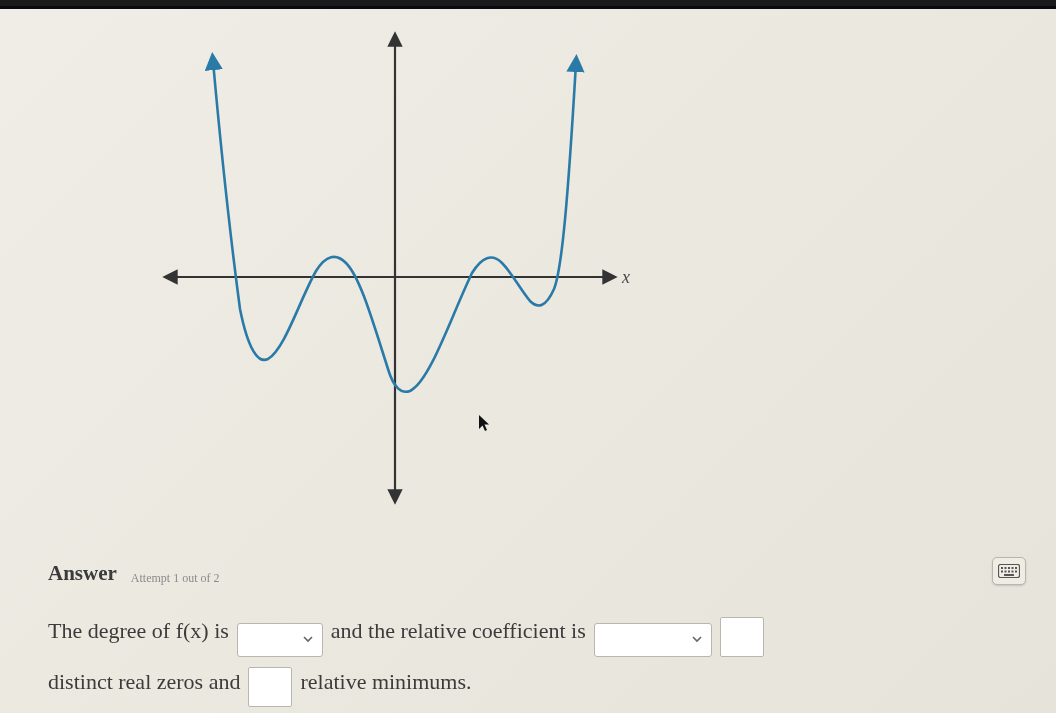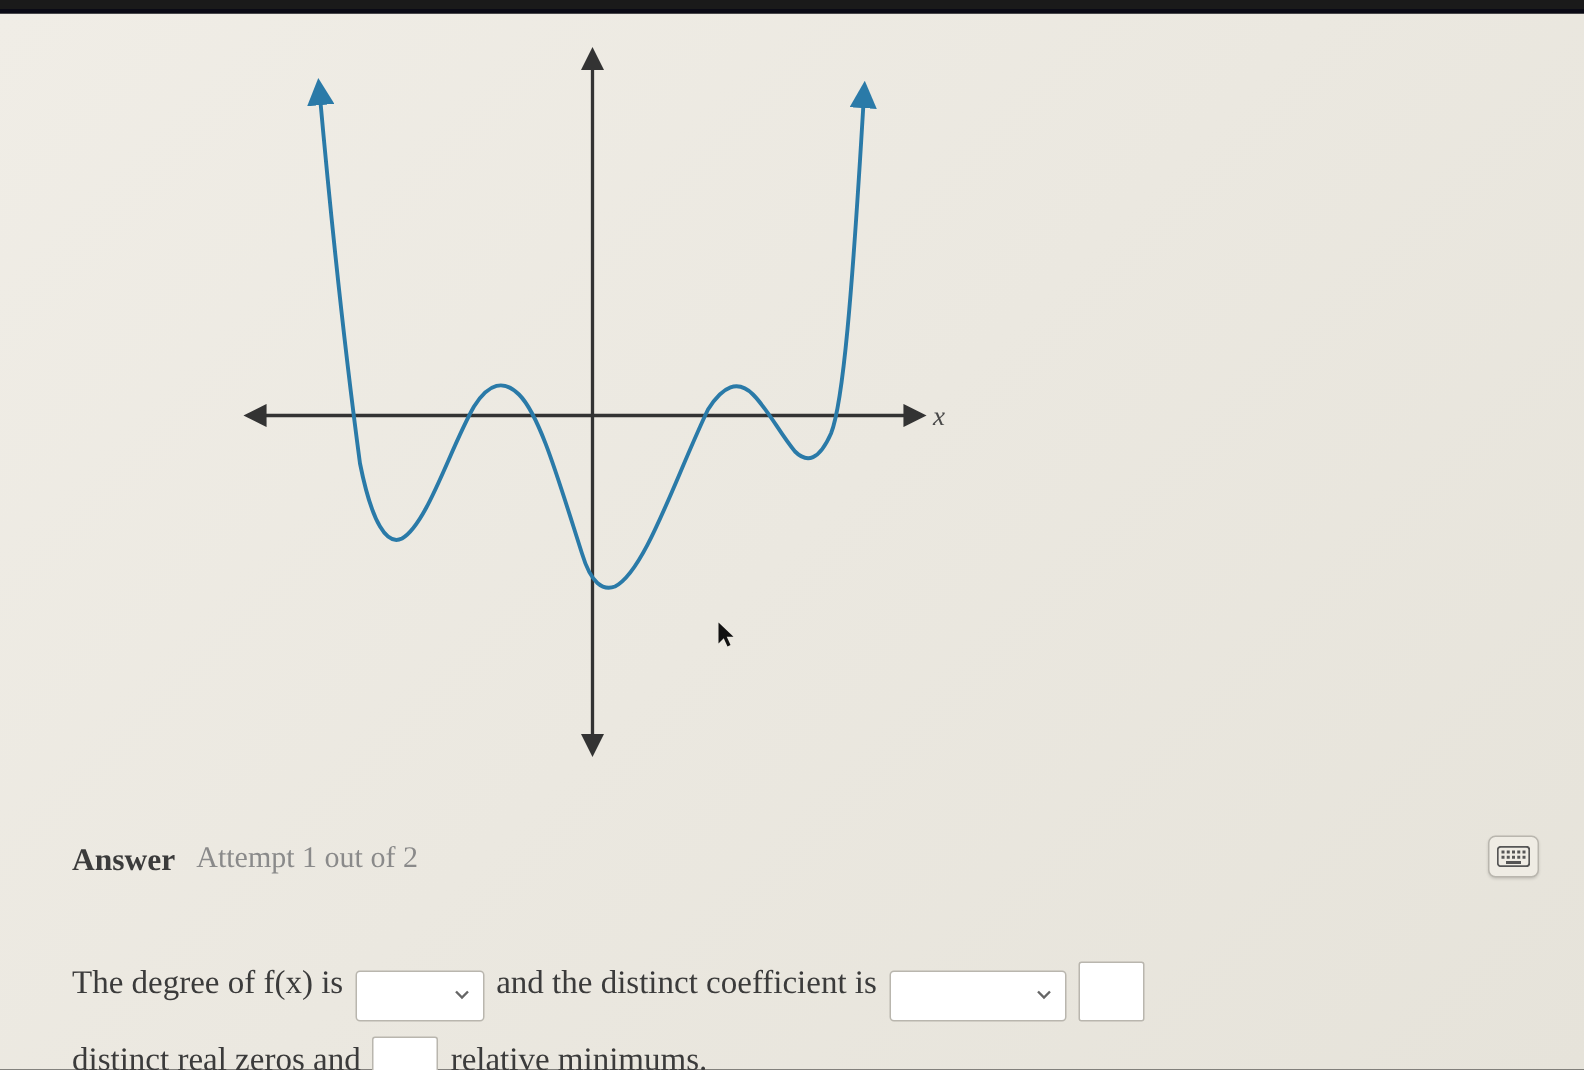--- a/index.html
+++ b/index.html
@@ -26,31 +26,31 @@
     font-size: 18px; color: #111;
     pointer-events: none;
   }
   .answer-section {
     position: absolute;
     left: 20px; right: 20px; top: 540px;
     padding: 12px 28px 0 28px;
   }
   .answer-header {
     display: flex;
-    align-items: flex-start;
+    align-items: flex-end;
     gap: 14px;
-    margin-bottom: 44px;
+    margin-bottom: 20px;
   }
   .answer-label {
     font-weight: 700;
     font-size: 21px;
     color: #3b3b3b;
   }
   .attempt-text {
-    font-size: 20px;
+    font-size: 12px;
     color: #8a8a8a;
   }
   .kbd-btn {
     position: absolute;
     right: 30px; top: 548px;
     width: 34px; height: 28px;
     background: #efece4;
     border: 1px solid #b9b6ae;
     border-radius: 5px;
     box-shadow: 0 1px 2px rgba(0,0,0,.15);
@@ -145,21 +145,21 @@
       <div class="row">
         <span>The degree of f(x) is</span>
         <span class="select-box">
           <span></span>
           <span class="chev">
             <svg width="12" height="12" viewBox="0 0 12 12">
                 <path d="M2 4 L6 8 L10 4" fill="none" stroke="#666" stroke-width="1.6"></path>
               </svg>
           </span>
         </span>
-        <span>and the distinct coefficient is</span>
+        <span>and the relative coefficient is</span>
         <span class="select-box wide">
           <span></span>
           <span class="chev">
             <svg width="12" height="12" viewBox="0 0 12 12">
                 <path d="M2 4 L6 8 L10 4" fill="none" stroke="#666" stroke-width="1.6"></path>
               </svg>
           </span>
         </span>
         <span class="input-box"></span>
       </div>

